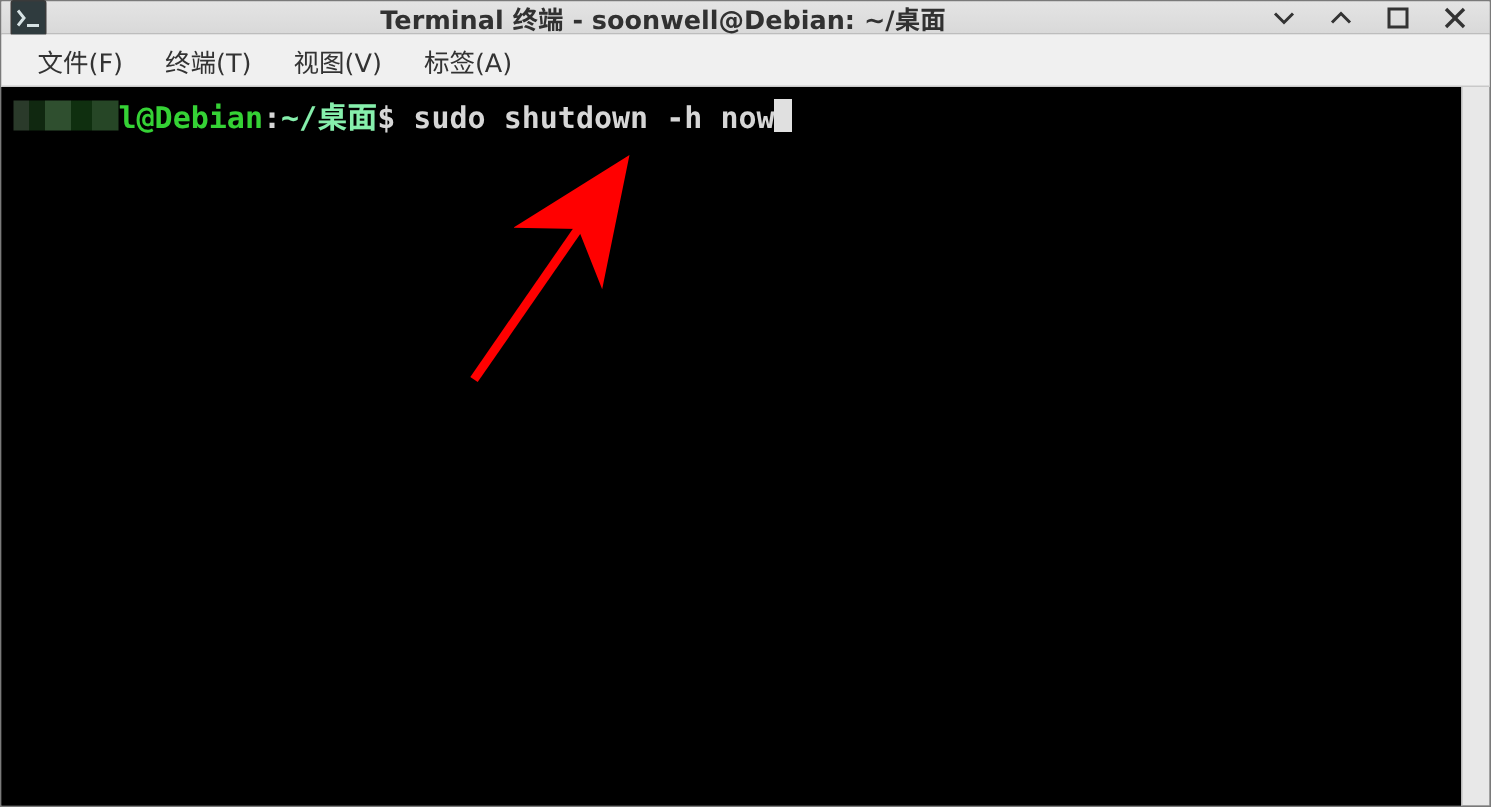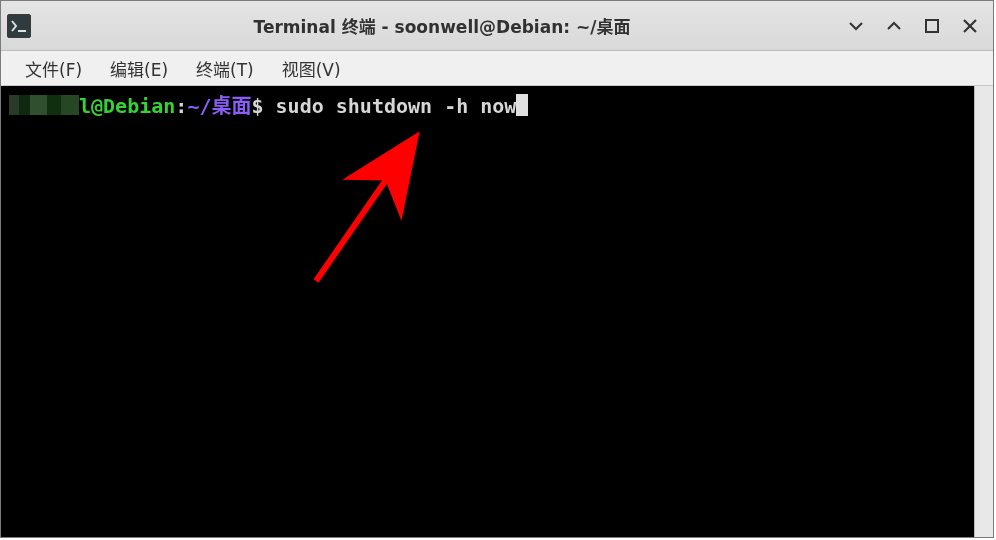--- a/index.html
+++ b/index.html
@@ -17,21 +17,21 @@
     width: 994px;
     height: 538px;
     border: 1px solid #7a7a7a;
     box-sizing: border-box;
     background: #e8e8e8;
     display: flex;
     flex-direction: column;
   }
   
   .titlebar {
-    height: 50px;
+    height: 22px;
     background: linear-gradient(to bottom, #e4e4e4, #d9d9d9);
     border-bottom: 1px solid #bdbdbd;
     display: flex;
     align-items: center;
     padding: 0 6px;
     box-sizing: border-box;
     flex: 0 0 auto;
   }
   .titlebar .icon-box {
     width: 22px;
@@ -106,21 +106,21 @@
   }
   .scrollbar {
     width: 18px;
     background: #e8e8e8;
     border-left: 1px solid #bbb;
     flex: 0 0 auto;
   }
   
   .c-green { color: #35d235; margin-top: 12px; }
   .c-white { color: #d6d6d6; }
-  .c-blue  { color: #8b5cf6; }
+  .c-blue  { color: #86efac; }
   .cursor {
     display: inline-block;
     width: 12px;
     height: 22px;
     background: #e0e0e0;
     vertical-align: -3px;
   }
   .pix-smudge {
     display:inline-block;
     width:70px;
@@ -170,23 +170,23 @@
         <svg width="16" height="16" viewBox="0 0 16 16">
             <line x1="2" y1="2" x2="14" y2="14" stroke="#333" stroke-width="2.2"></line>
             <line x1="14" y1="2" x2="2" y2="14" stroke="#333" stroke-width="2.2"></line>
           </svg>
       </div>
     </div>
   </div>
 
   <div class="menubar">
     <div class="menu-item">文件(F)</div>
-    <div class="menu-item">编辑(E)</div>
     <div class="menu-item">终端(T)</div>
     <div class="menu-item">视图(V)</div>
+    <div class="menu-item">标签(A)</div>
   </div>
 
   <div class="term-wrap">
     <div class="term"><span class="pix-smudge"></span><span class="c-green">l@Debian</span><span class="c-white">:</span><span class="c-blue">~/桌面</span><span class="c-white">$</span><span class="c-white"> </span><span class="c-white">sudo shutdown -h now</span><span class="cursor"></span></div>
     <div class="scrollbar"></div>
 
     <svg class="arrow-svg" width="996" height="470">
       <defs>
         <marker id="ahead" markerWidth="18" markerHeight="18" refX="10" refY="6" orient="auto">
           <path d="M0,0 L14,6 L0,12 L4,6 Z" fill="#ff0000"></path>

